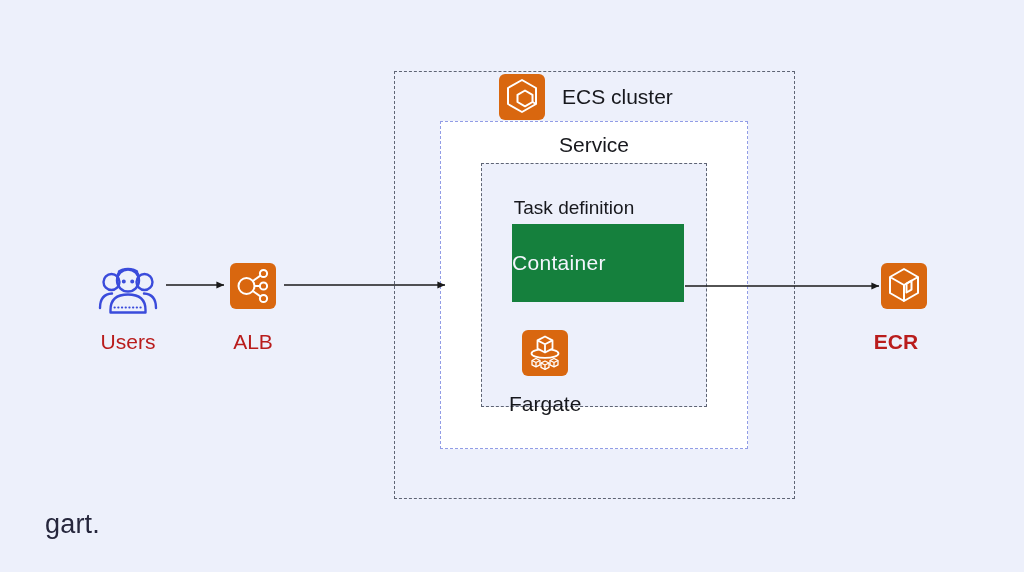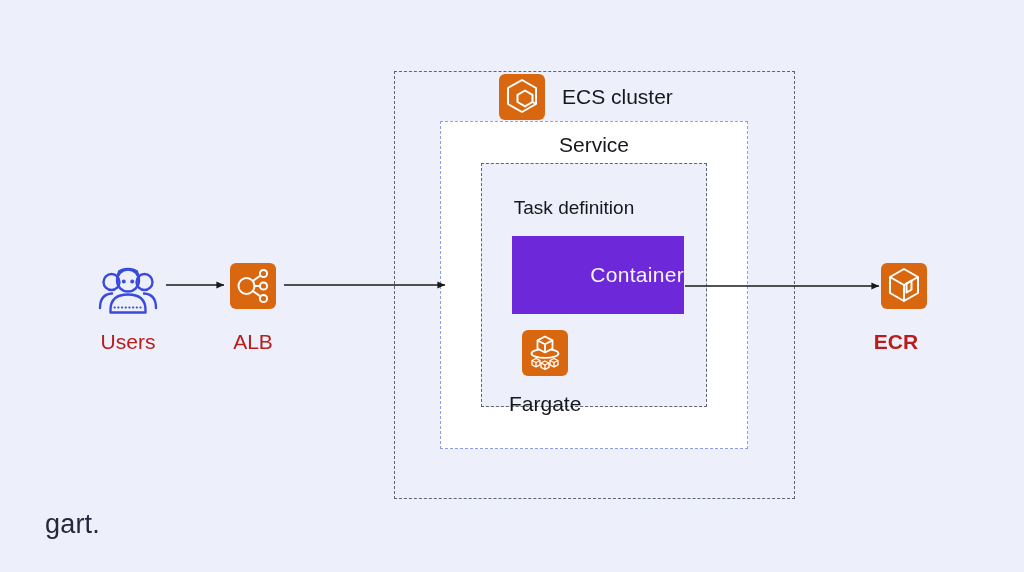--- a/index.html
+++ b/index.html
@@ -53,22 +53,22 @@
   }
   .ecs-header { left: 499px; top: 74px; height: 46px; gap: 17px; }
   .ecs-header .node-label { font-size: 21px; }
   .fargate-row { left: 509px; top: 330px; height: 46px; gap: 16px; flex-direction: column; }
   .fargate-row .node-label { font-size: 21px; }
   .node-label { color: #17181d; white-space: nowrap; }
 
   .container-box {
     position: absolute;
     left: 512px; top: 224px; width: 172px; height: 78px;
-    background: #6d28d9;
-    display: flex; align-items: center; justify-content: flex-end; margin-top: 12px;
+    background: #15803d;
+    display: flex; align-items: center; justify-content: flex-start;
   }
   .container-box .container-label {
     color: #f4f5fd; font-size: 21px; letter-spacing: 0.3px;
   }
 
   .leaf-node { position: absolute; }
   .users-icon-wrap { left: 97px; top: 257px; width: 62px; height: 59px; }
   .alb-icon-wrap   { left: 230px; top: 263px; }
   .ecr-icon-wrap   { left: 881px; top: 263px; }
   .under-label {

